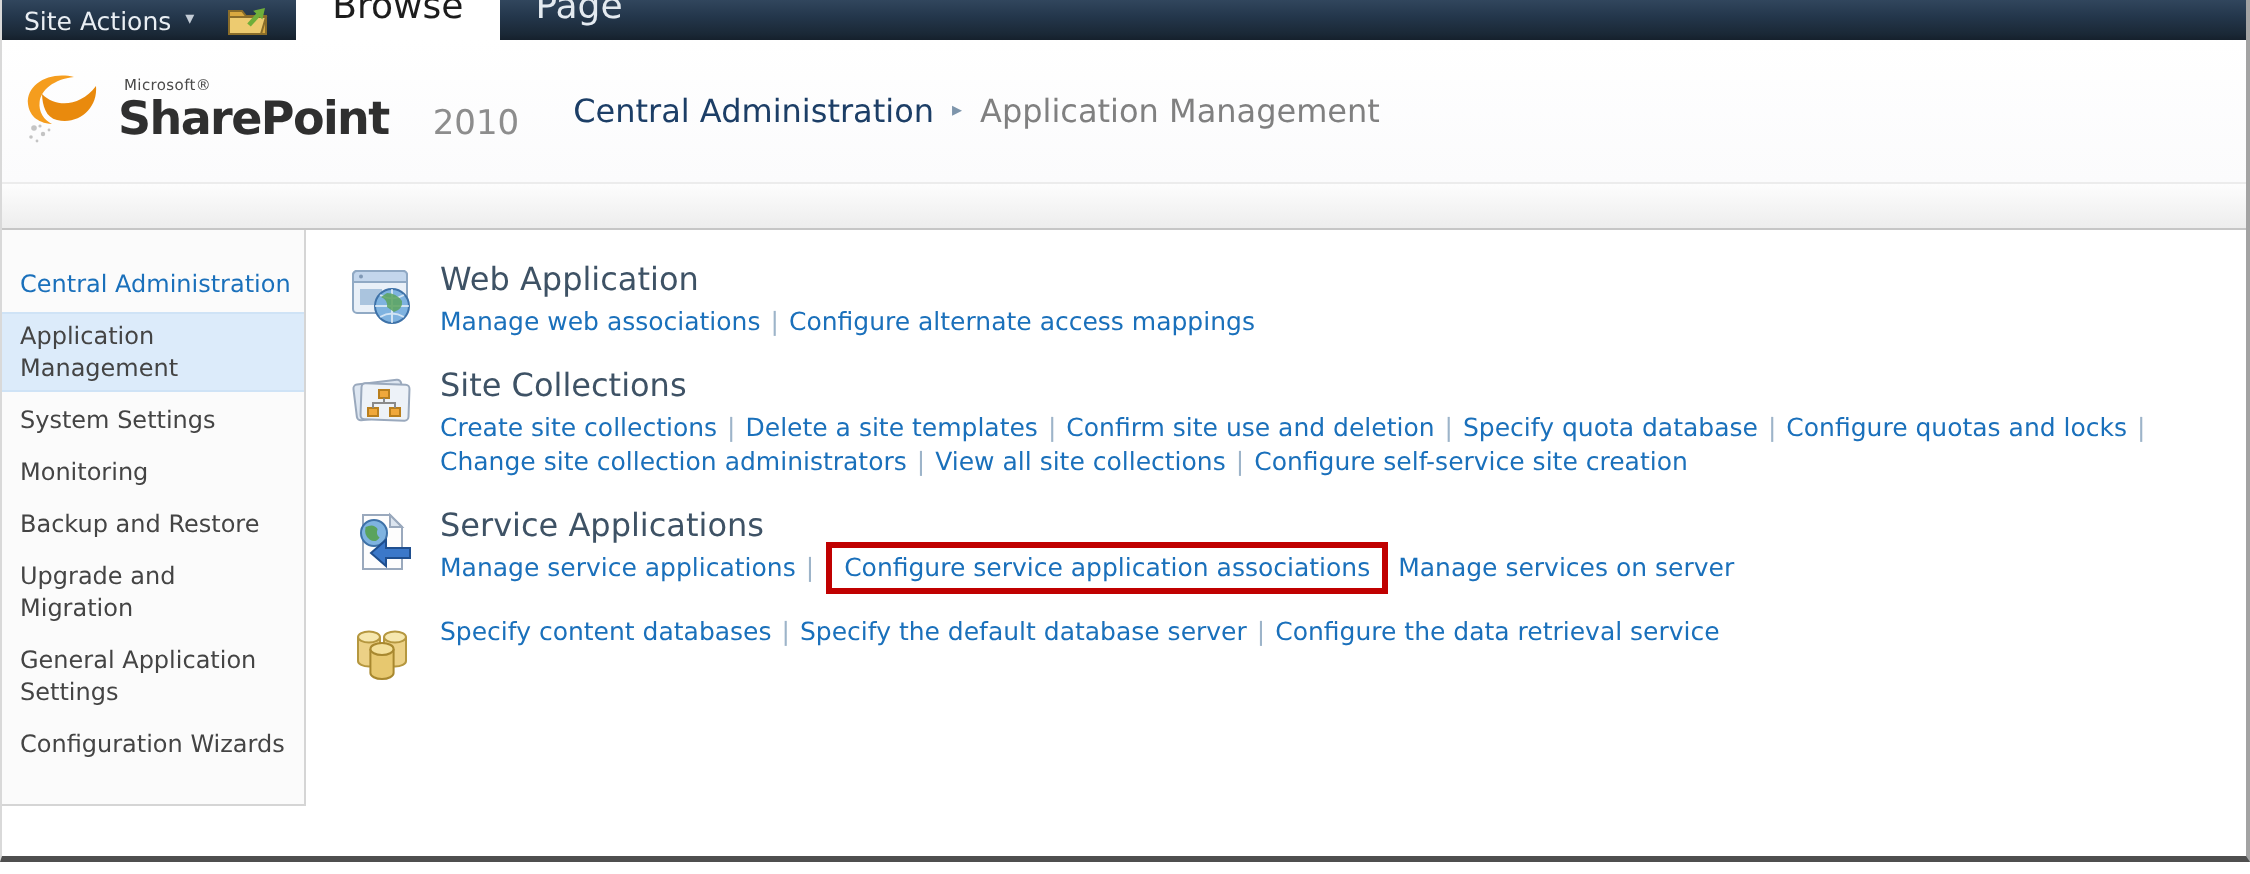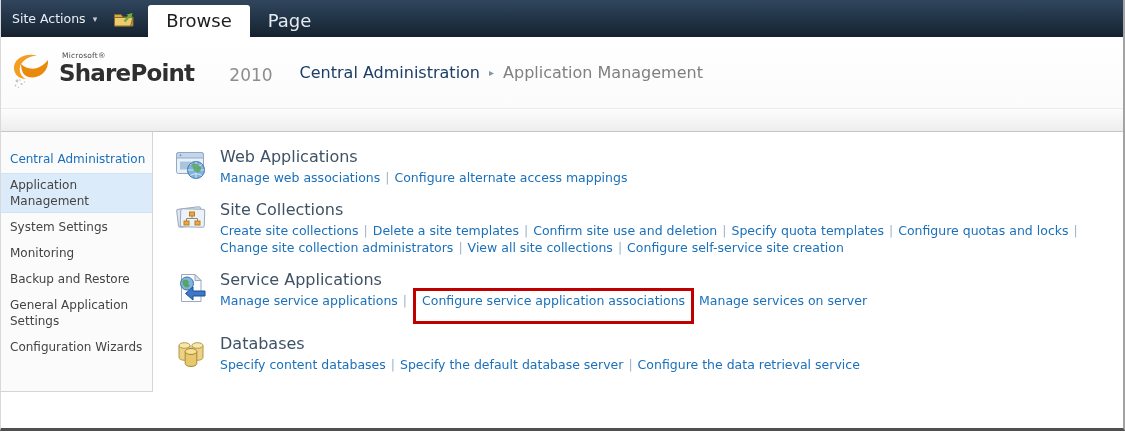--- a/index.html
+++ b/index.html
@@ -1,39 +1,39 @@
 <!DOCTYPE html>
 <html><head>
 <meta charset="utf-8">
 <style>
   * { margin:0; padding:0; box-sizing:border-box; }
   body { background:#ffffff; font-family:"DejaVu Sans","Liberation Sans",sans-serif; }
   .frame { width:1125px; height:431px; border-left:1px solid #d9d9d9; border-right:2px solid #a3a3a3;
            border-bottom:3px solid #4f4f4f; background:#fff; overflow:hidden; }
 
   
-  .topbar { height:37px; background:linear-gradient(180deg,#31465d 0%,#24374c 40%,#1a2836 85%,#15202c 100%);
+  .topbar { height:20px; background:linear-gradient(180deg,#31465d 0%,#24374c 40%,#1a2836 85%,#15202c 100%);
             display:flex; align-items:flex-end; color:#e9eef3; }
   .site-actions { align-self:center; display:flex; align-items:center; gap:7px;
                   padding:0 14px 0 11px; font-size:12.5px; cursor:pointer; white-space:nowrap; }
   .caret { font-size:9px; color:#c3ccd6; }
   .nav-up-btn { align-self:center; margin:0 13px 0 2px; cursor:pointer; line-height:0; }
   .tabs { display:flex; align-items:flex-end; height:100%; }
   .tab { padding:5px 18px 6px; font-size:18px; color:#e4eaf0; border-radius:3px 3px 0 0; cursor:pointer; }
   .tab.active { background:#ffffff; color:#1c1c1c; }
 
   
   .header { height:71px; display:flex; align-items:center; padding-left:10px;
             background:linear-gradient(180deg,#ffffff,#fbfbfc); }
-  .logo { display:flex; align-items:flex-start; cursor:default; }
+  .logo { display:flex; align-items:center; cursor:default; }
   .logo-text { margin-left:4px; }
   .logo-ms { font-size:7.5px; color:#4a4a4a; margin-left:3px; letter-spacing:0.2px; }
-  .logo-row { display:flex; align-items:baseline;gap:30px; }
+  .logo-row { display:flex; align-items:baseline; }
   .logo-product { font-size:23px; font-weight:bold; color:#2f2f2f; letter-spacing:-0.8px; }
-  .logo-year { font-size:17px; color:#8d8d8d; margin-left:5px; }
+  .logo-year { font-size:17px; color:#8d8d8d; margin-left:22px; }
   .breadcrumb { margin-left:27px; font-size:16px; display:flex; align-items:center; white-space:nowrap; }
   .crumb-root { color:#1c3e66; cursor:pointer; }
   .crumb-sep { color:#7e95ab; font-size:10px; margin:0 9px; }
   .crumb-current { color:#808080; }
 
   
   .ribbon-band { height:24px; border-top:1px solid #ececec; border-bottom:1px solid #c6c6c6;
                  background:linear-gradient(180deg,#fdfdfd,#ededed); }
 
   
@@ -45,21 +45,21 @@
   .side-item.selected { background:#dcebfa; border-top:1px solid #cfe3f6; border-bottom:1px solid #cfe3f6;
                         padding-top:3px; padding-bottom:3px; }
 
   .content { flex:1; padding:15px 10px 0 21px; }
   .section { display:flex; margin-bottom:14px; }
   .section-icon { width:34px; height:34px; flex:none; margin:1px 12px 0 0; }
   .section-title { font-size:16px; font-weight:normal; color:#3e5265; margin-bottom:3px; line-height:19px; }
   .link-line { font-size:12.5px; line-height:17px; }
   .link { color:#1a70bb; cursor:pointer; text-decoration:none; }
   .sep { color:#9db4c9; margin:0 5px; }
-  .annotation-box { display:inline-block; border:3px solid #c00000; padding:1px 6px 12px; margin:-4px 1px; }
+  .annotation-box { display:inline-block; border:3px solid #c00000; padding:1px 6px 2px; margin:-4px 1px; }
 </style>
 </head>
 <body>
 
 <div class="frame">
 
   <div class="topbar">
     <div class="site-actions">
       <span>Site Actions</span>
       <span class="caret">▾</span>
@@ -114,61 +114,62 @@
   <div class="ribbon-band"></div>
 
   <div class="page-body">
 
     <nav class="sidebar">
       <div class="side-item link-style">Central Administration</div>
       <div class="side-item selected">Application Management</div>
       <div class="side-item">System Settings</div>
       <div class="side-item">Monitoring</div>
       <div class="side-item">Backup and Restore</div>
+      <div class="side-item">Upgrade and Migration</div>
       <div class="side-item">General Application Settings</div>
       <div class="side-item">Configuration Wizards</div>
     </nav>
 
     <main class="content">
 
       <div class="section">
         <div class="section-icon">
           <svg width="34" height="34" viewBox="0 0 34 34">
             <rect x="2.5" y="4.5" width="27" height="21" rx="2" fill="#e9f0f8" stroke="#90a9c4"></rect>
             <path d="M2.5 6.5 a2 2 0 0 1 2 -2 h23 a2 2 0 0 1 2 2 v3.5 h-27 z" fill="#c3d6ec" stroke="#90a9c4"></path>
             <circle cx="6.5" cy="7.3" r="1" fill="#7f98b5"></circle>
             <rect x="6" y="13.5" width="11" height="8" fill="#aac4de"></rect>
             <circle cx="22" cy="22" r="8.5" fill="#7fb3e0" stroke="#3e72a8"></circle>
             <path d="M22 13.5 v17 M13.5 22 h17 M16 16.5 q6 3.5 12 0 M16 27.5 q6 -3.5 12 0" stroke="#ffffff" stroke-width="1" fill="none" opacity="0.65"></path>
             <path d="M16.5 17.5 q3.5 1.5 3 5 l3.5 2.5 q4.5 -1.5 4 -5.5 q-3 -4 -7.5 -4 z" fill="#5aa35d" opacity="0.85"></path>
           </svg>
         </div>
         <div>
-          <div class="section-title">Web Applications</div>
+          <div class="section-title">Web Application</div>
           <div class="link-line">
             <span class="link">Manage web associations</span><span class="sep">|</span><span class="link">Configure alternate access mappings</span>
           </div>
         </div>
       </div>
 
       <div class="section">
         <div class="section-icon">
           <svg width="34" height="34" viewBox="0 0 34 34">
             <rect x="3.5" y="7" width="24" height="18" rx="2" transform="rotate(-7 15.5 16)" fill="#dde6f1" stroke="#9aa9bd"></rect>
             <rect x="6.5" y="8" width="24" height="18" rx="2" transform="rotate(2 18.5 17)" fill="#edf2f8" stroke="#9aa9bd"></rect>
             <rect x="15.5" y="11" width="5" height="4" fill="#f0a83c" stroke="#b97f1e"></rect>
             <rect x="10" y="20" width="5" height="4" fill="#f0a83c" stroke="#b97f1e"></rect>
             <rect x="21" y="20" width="5" height="4" fill="#f0a83c" stroke="#b97f1e"></rect>
             <path d="M18 15 v2.5 M12.5 20 v-2.5 h11 v2.5" stroke="#8a8a8a" fill="none"></path>
           </svg>
         </div>
         <div>
           <div class="section-title">Site Collections</div>
           <div class="link-line">
-            <span class="link">Create site collections</span><span class="sep">|</span><span class="link">Delete a site templates</span><span class="sep">|</span><span class="link">Confirm site use and deletion</span><span class="sep">|</span><span class="link">Specify quota templates</span><span class="sep">|</span><span class="link">Configure quotas and locks</span><span class="sep">|</span>
+            <span class="link">Create site collections</span><span class="sep">|</span><span class="link">Delete a site templates</span><span class="sep">|</span><span class="link">Confirm site use and deletion</span><span class="sep">|</span><span class="link">Specify quota database</span><span class="sep">|</span><span class="link">Configure quotas and locks</span><span class="sep">|</span>
           </div>
           <div class="link-line">
             <span class="link">Change site collection administrators</span><span class="sep">|</span><span class="link">View all site collections</span><span class="sep">|</span><span class="link">Configure self-service site creation</span>
           </div>
         </div>
       </div>
 
       <div class="section">
         <div class="section-icon">
           <svg width="34" height="34" viewBox="0 0 34 34">
@@ -193,21 +194,20 @@
           <svg width="34" height="34" viewBox="0 0 34 34">
             <path d="M5 10.5 v12 a5.5 2.8 0 0 0 11 0 v-12" fill="#ecd186" stroke="#b5973f"></path>
             <ellipse cx="10.5" cy="10.5" rx="5.5" ry="2.8" fill="#f6e7ae" stroke="#b5973f"></ellipse>
             <path d="M18 10.5 v12 a5.5 2.8 0 0 0 11 0 v-12" fill="#ecd186" stroke="#b5973f"></path>
             <ellipse cx="23.5" cy="10.5" rx="5.5" ry="2.8" fill="#f6e7ae" stroke="#b5973f"></ellipse>
             <path d="M11.2 16.5 v12 a5.8 3 0 0 0 11.6 0 v-12" fill="#e7c86f" stroke="#a8882f"></path>
             <ellipse cx="17" cy="16.5" rx="5.8" ry="3" fill="#f4e09a" stroke="#a8882f"></ellipse>
           </svg>
         </div>
         <div>
-          <div class="section-title">Databases</div>
           <div class="link-line">
             <span class="link">Specify content databases</span><span class="sep">|</span><span class="link">Specify the default database server</span><span class="sep">|</span><span class="link">Configure the data retrieval service</span>
           </div>
         </div>
       </div>
 
     </main>
   </div>
 </div>
 

